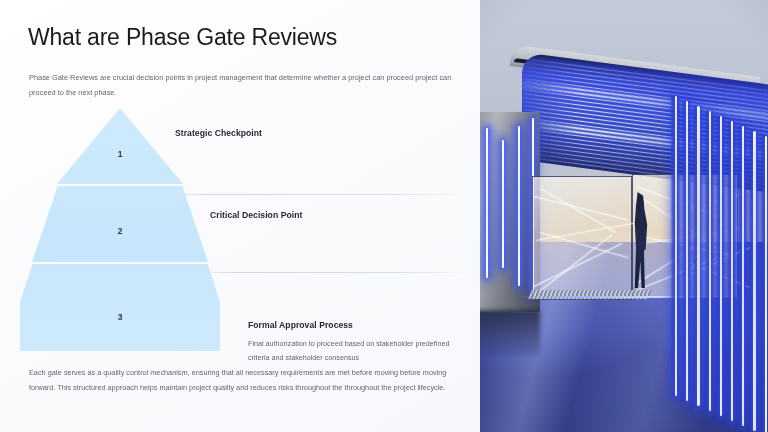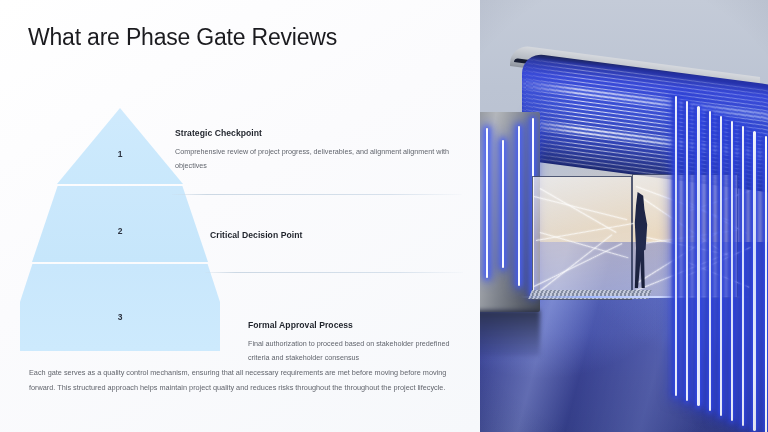--- a/index.html
+++ b/index.html
@@ -55,21 +55,21 @@
     clip-path:polygon(6.2% 0%, 93.8% 0%, 108% 100%, -8% 100%);
   }
   .t3 .num{top:48px;}
 
   
   .items{position:absolute;left:0;top:8px;width:480px;height:432px;padding-left:22px;}
   .item{position:absolute;}
   .item .it-title{font-size:8.6px;font-weight:bold;color:#1f232b;margin-bottom:7px;letter-spacing:0.05px;}
   .item .it-desc{font-size:7.2px;line-height:1.95;color:#61656d;}
   .i1{left:175px;top:120px;width:285px;}
-  .i2{left:210px;top:202px;width:250px;margin-top:20px;}
+  .i2{left:210px;top:202px;width:250px;}
   .i3{left:248px;top:280px;width:215px;margin-top:32px;}
   .divider{position:absolute;height:1px;background:linear-gradient(90deg,rgba(200,214,228,.15) 0%,#ccd8e4 12%,#d7e1ec 75%,rgba(215,225,236,.1) 100%);}
   .d1{left:172px;top:186px;width:290px;}
   .d2{left:205px;top:264px;width:258px;}
 
   .outro{
     position:absolute;left:29px;top:366px;width:424px;
     font-size:7.3px;line-height:2.05;color:#62656d;
   }
 
@@ -178,41 +178,41 @@
 </style>
 </head>
 <body>
 
 <div class="slide">
 
   <div class="left">
 
     <div class="page-title">What are Phase Gate Reviews</div>
 
+    <div class="intro">Phase Gate Reviews are crucial decision points in project management that determine whether a project can proceed project can proceed to the next phase.</div>
 
     <div class="pyramid">
       <div class="tier t1">
         <div class="shape"></div>
         <div class="num">1</div>
       </div>
       <div class="tier t2">
         <div class="shape"></div>
         <div class="num">2</div>
       </div>
       <div class="tier t3">
         <div class="shape"></div>
         <div class="num">3</div>
       </div>
     </div>
 
     <div class="items">
 
       <div class="item i1">
         <div class="it-title">Strategic Checkpoint</div>
-        <div class="it-desc">Comprehensive review of project progress, deliverables, and alignment alignment with objectives</div>
       </div>
       <div class="divider d1"></div>
 
       <div class="item i2">
         <div class="it-title">Critical Decision Point</div>
       </div>
       <div class="divider d2"></div>
 
       <div class="item i3">
         <div class="it-title">Formal Approval Process</div>

